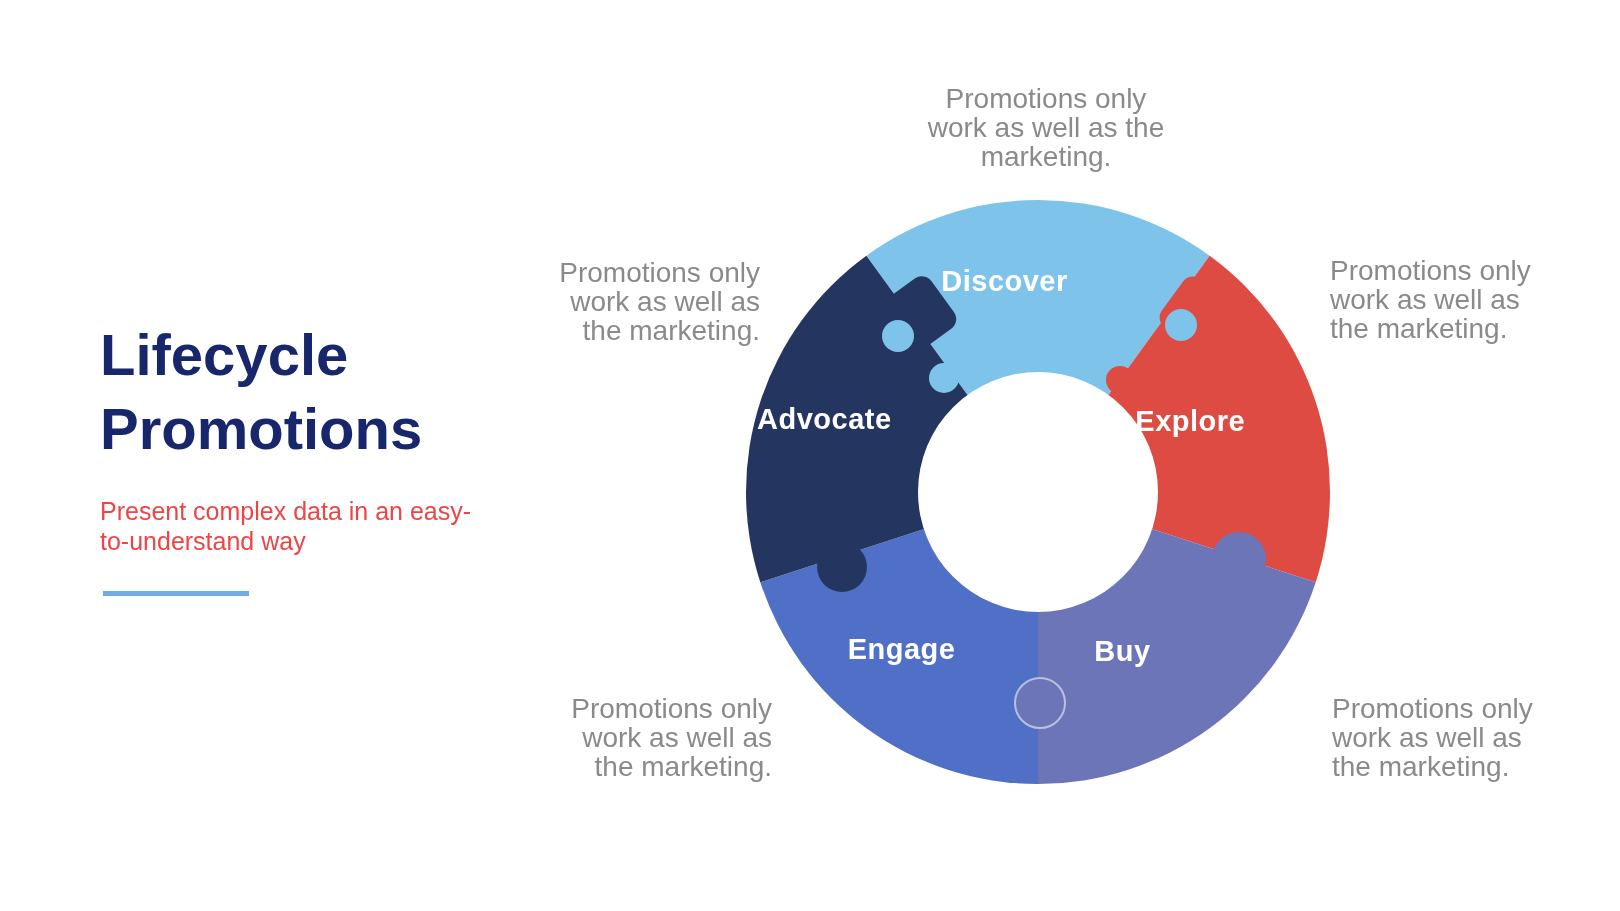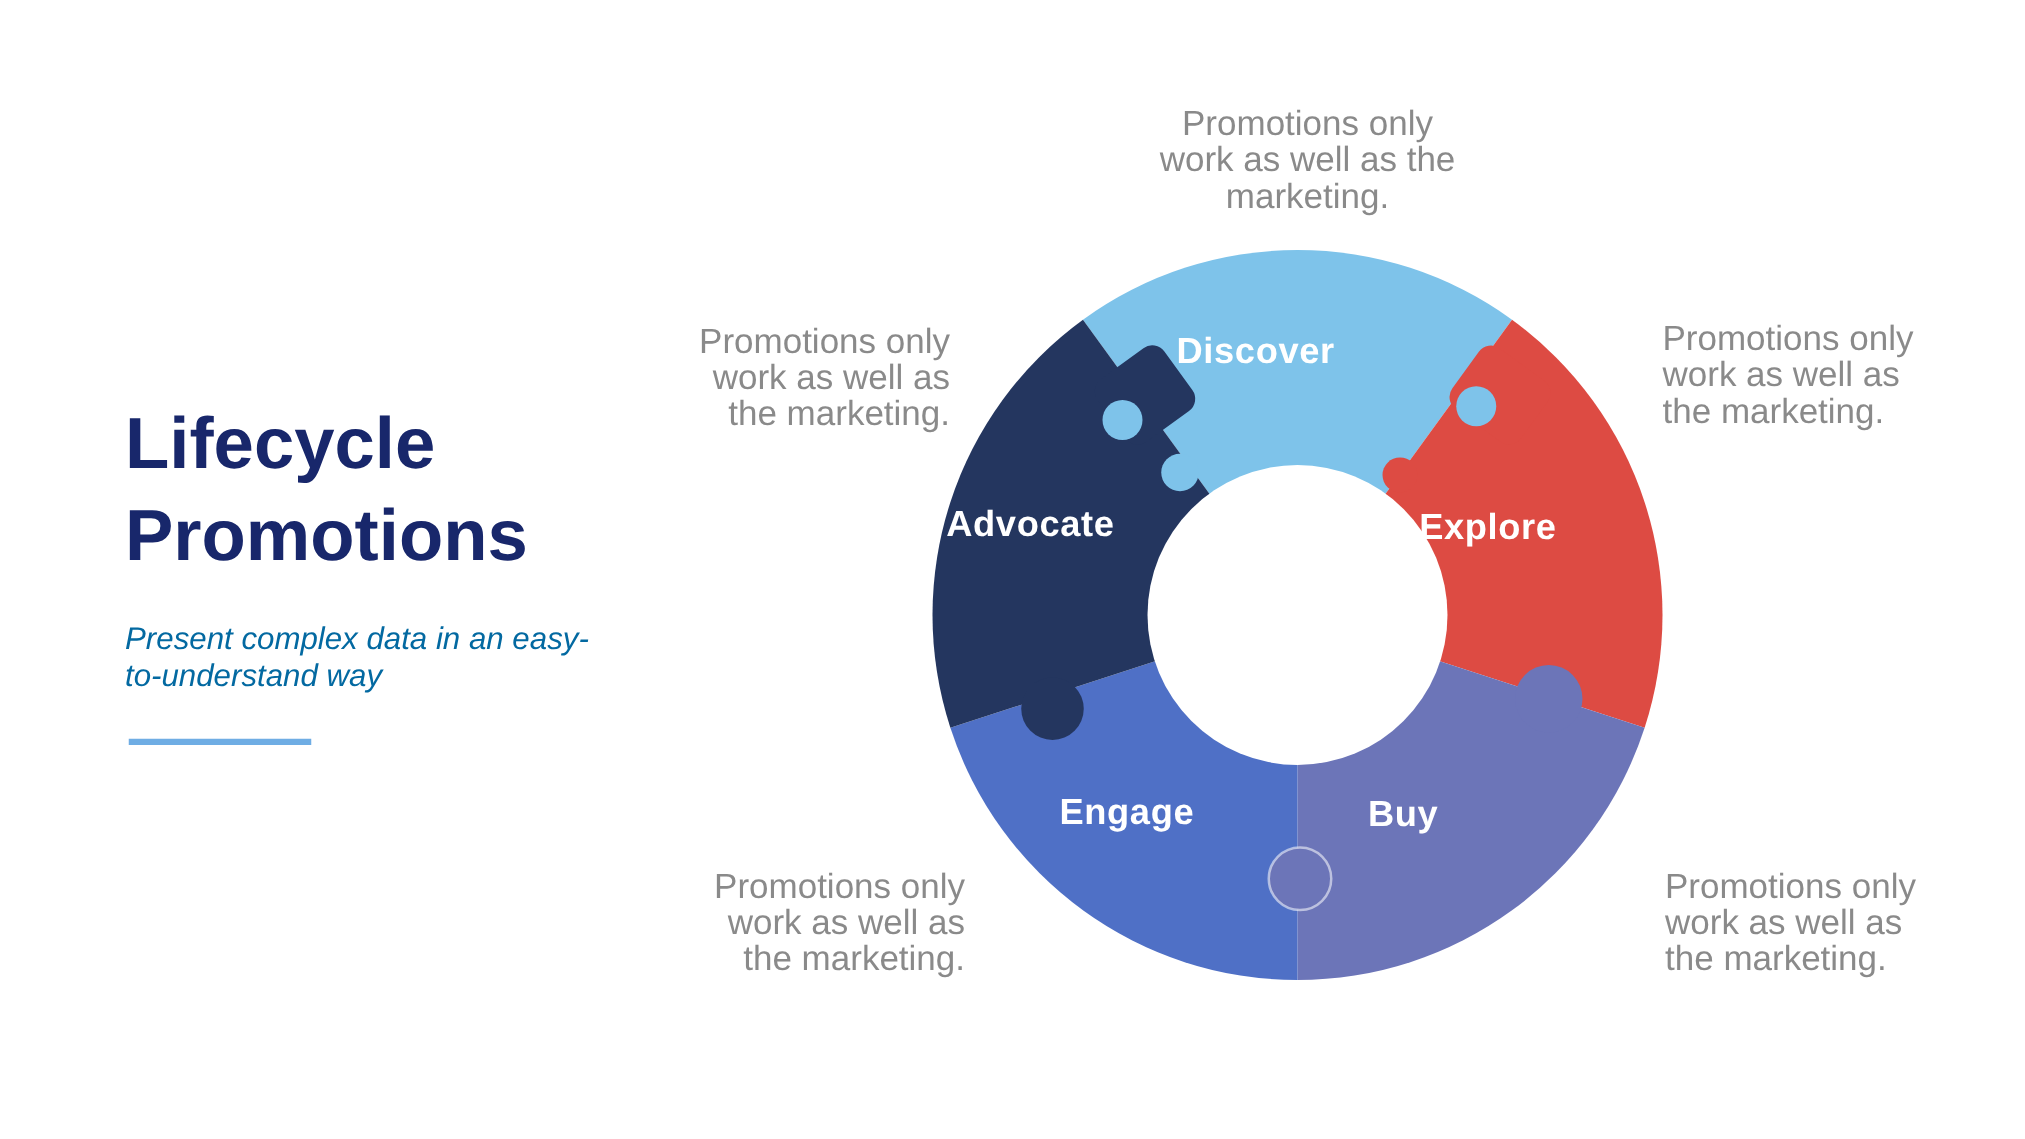--- a/index.html
+++ b/index.html
@@ -24,21 +24,21 @@
 </head>
 <body>
 
 <div id="canvas">
 
   <div class="left-panel">
     <div class="title" style="color: rgb(24, 39, 107);">
       <div>Lifecycle</div>
       <div>Promotions</div>
     </div>
-    <div class="subtitle" style="color: #0369a1; font-style: italic;">Present complex data in an easy-
+    <div class="subtitle" style="color: #ef4444;">Present complex data in an easy-
 to-understand way</div>
     <div class="underline" style="background: rgb(111, 173, 228);"></div>
   </div>
 
   <div class="annotation ann-top" style="color: rgb(138, 138, 138);">Promotions only
 work as well as the
 marketing.</div>
   <div class="annotation ann-ul" style="color: rgb(138, 138, 138);">Promotions only
 work as well as
 the marketing.</div>

